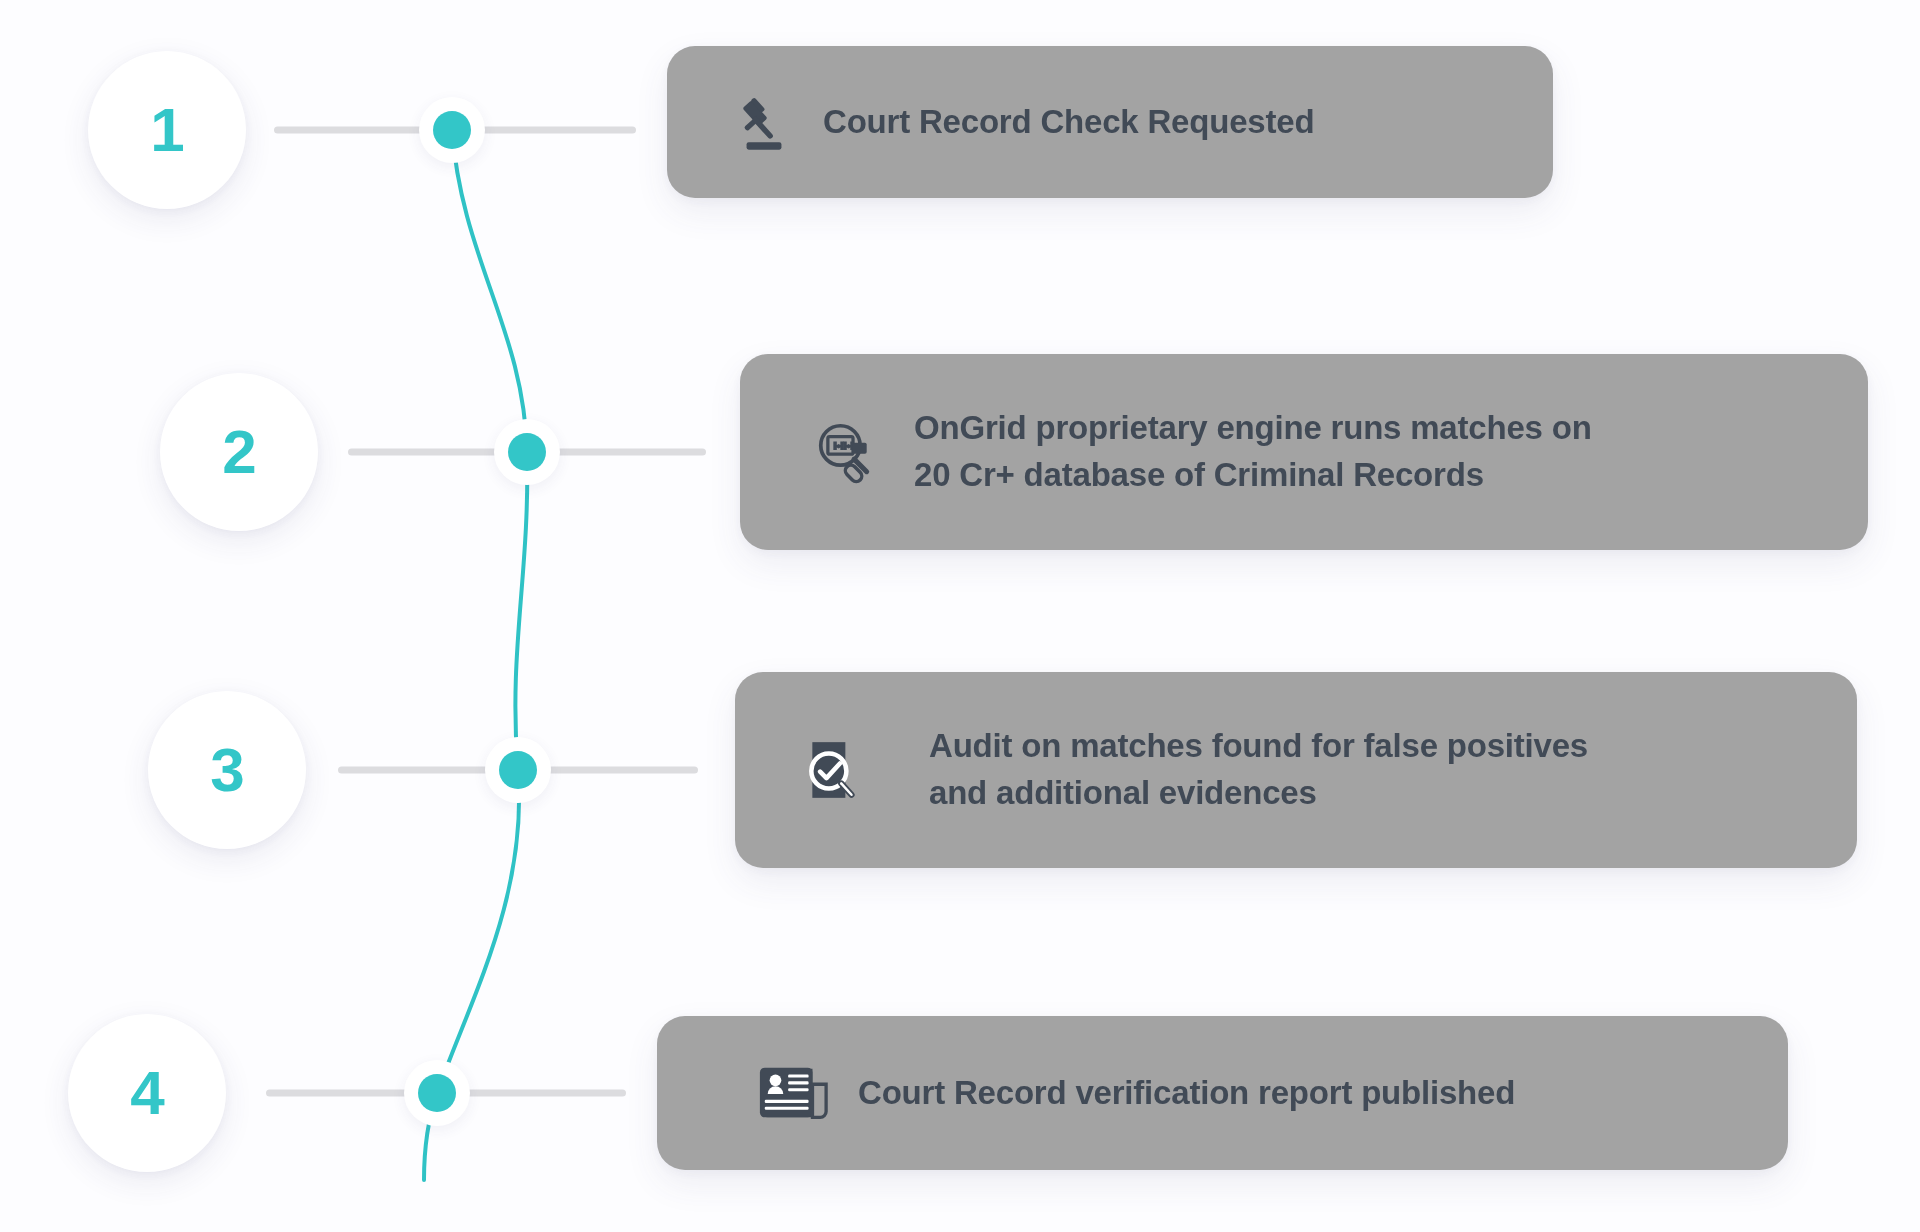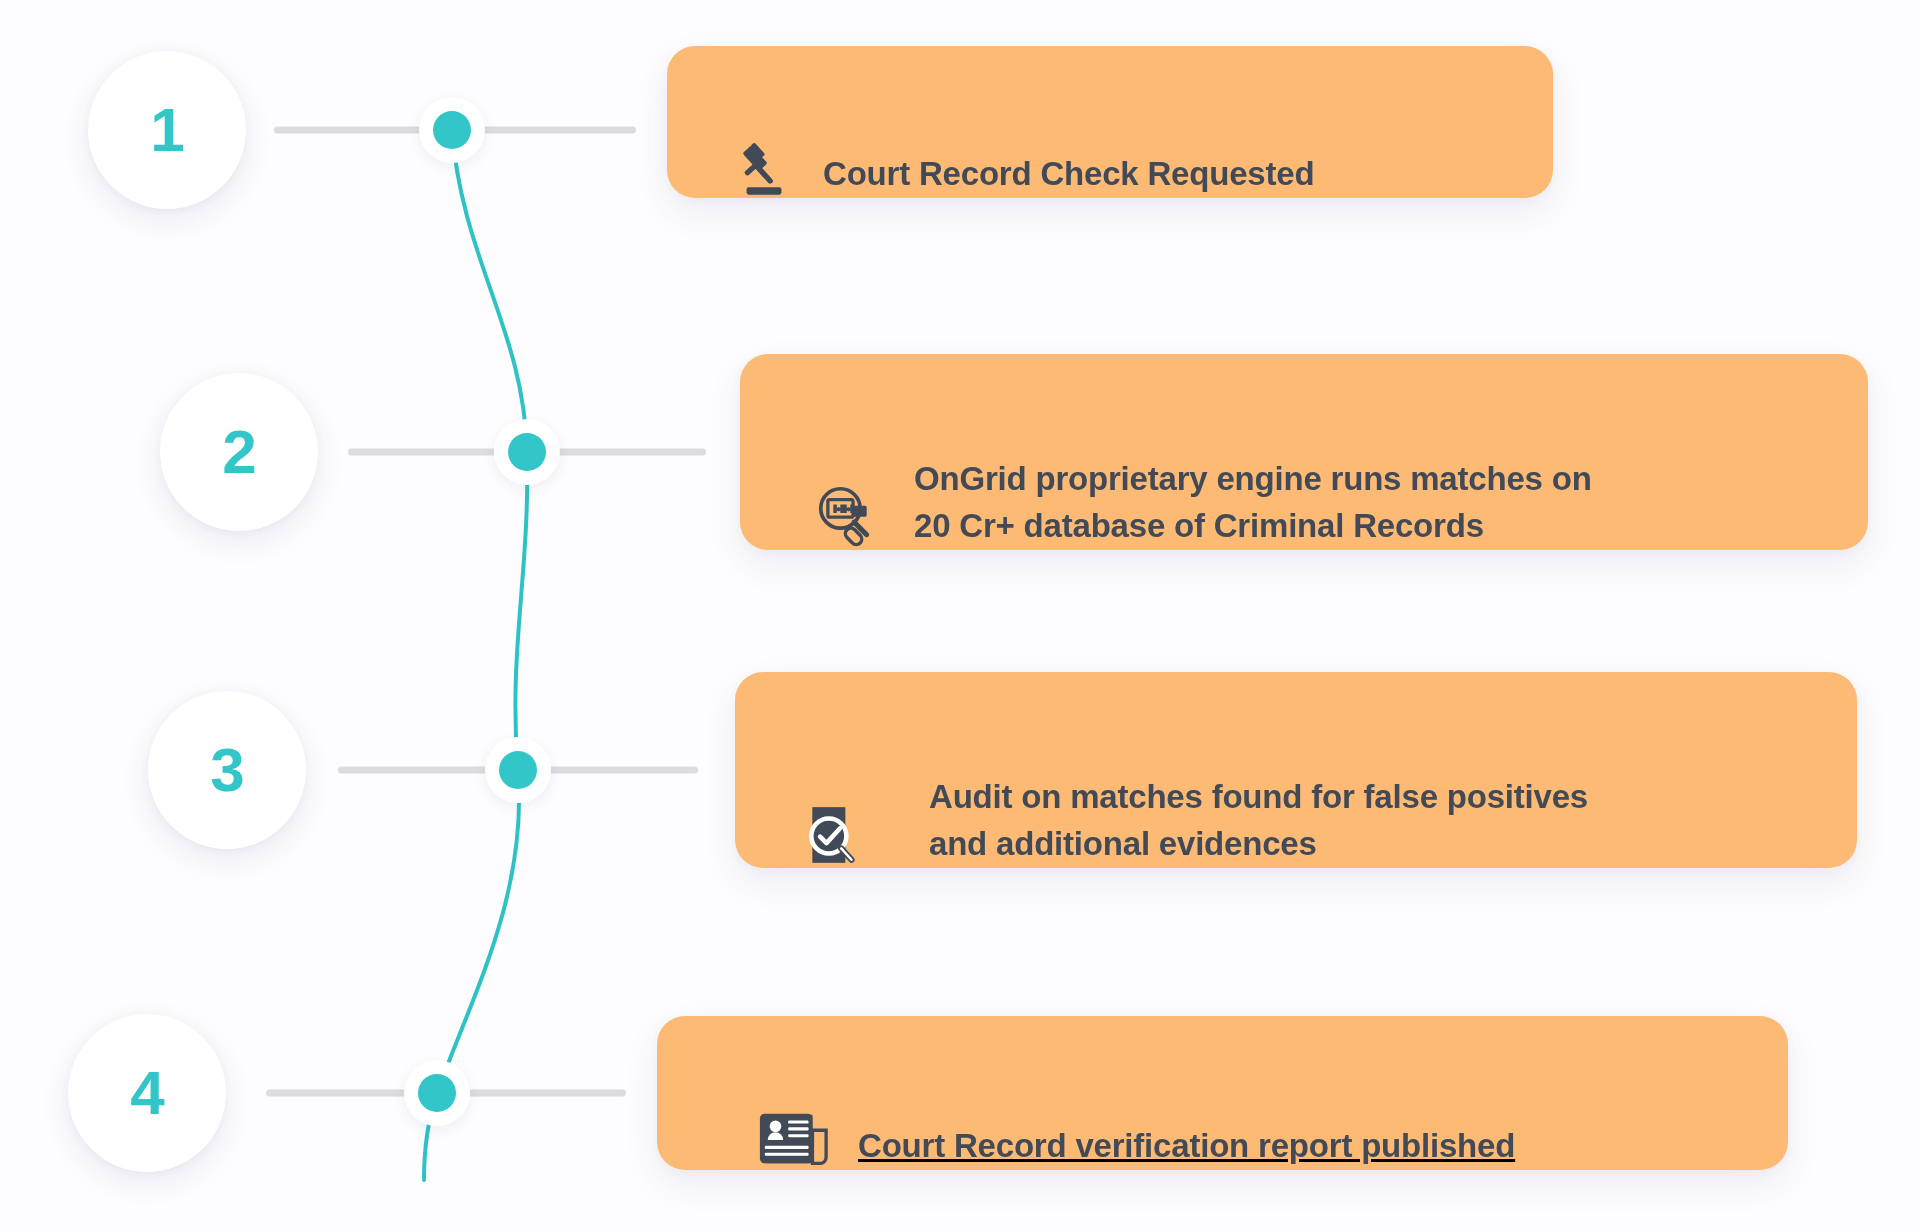--- a/index.html
+++ b/index.html
@@ -86,26 +86,26 @@
     display: block;
     width: 38px;
     height: 38px;
     border-radius: 50%;
     background: #33c6c8;
   }
 
   
   .card {
     position: absolute;
-    background: #fdba74;
+    background: #a3a3a3;
     border-radius: 28px;
     box-shadow: 0 14px 34px rgba(70, 70, 120, 0.085),
                 0 3px 10px rgba(70, 70, 120, 0.045);
     display: flex;
-    align-items: flex-end;
+    align-items: center;
     transform: translateY(-50%);
     box-sizing: border-box;
   }
   .card-icon {
     flex: 0 0 auto;
     display: flex;
     align-items: center;
     justify-content: center;
   }
   .card-text {
@@ -120,21 +120,21 @@
   
   #card-1 { left: 667px; top: 122px; width: 886px; height: 152px; padding: 0 40px 0 62px; }
   #card-1 .card-icon { width: 70px; margin-right: 24px; }
 
   #card-2 { left: 740px; top: 452px; width: 1128px; height: 196px; padding: 0 40px 0 68px; }
   #card-2 .card-icon { width: 78px; margin-right: 28px; }
 
   #card-3 { left: 735px; top: 770px; width: 1122px; height: 196px; padding: 0 40px 0 62px; gap: 32px; }
   #card-3 .card-icon { width: 74px; margin-right: 26px; }
 
-  #card-4 { left: 657px; top: 1093px; width: 1131px; height: 154px; padding: 0 40px 0 95px; text-decoration: underline; }
+  #card-4 { left: 657px; top: 1093px; width: 1131px; height: 154px; padding: 0 40px 0 95px; }
   #card-4 .card-icon { width: 82px; margin-right: 24px; }
 </style>
 </head>
 <body>
 
 <div class="stage">
 
   <svg class="spine" viewBox="0 0 1920 1232" preserveAspectRatio="none" aria-hidden="true">
     <path d="M 452 130
              C 462 260, 524 330, 527 452

